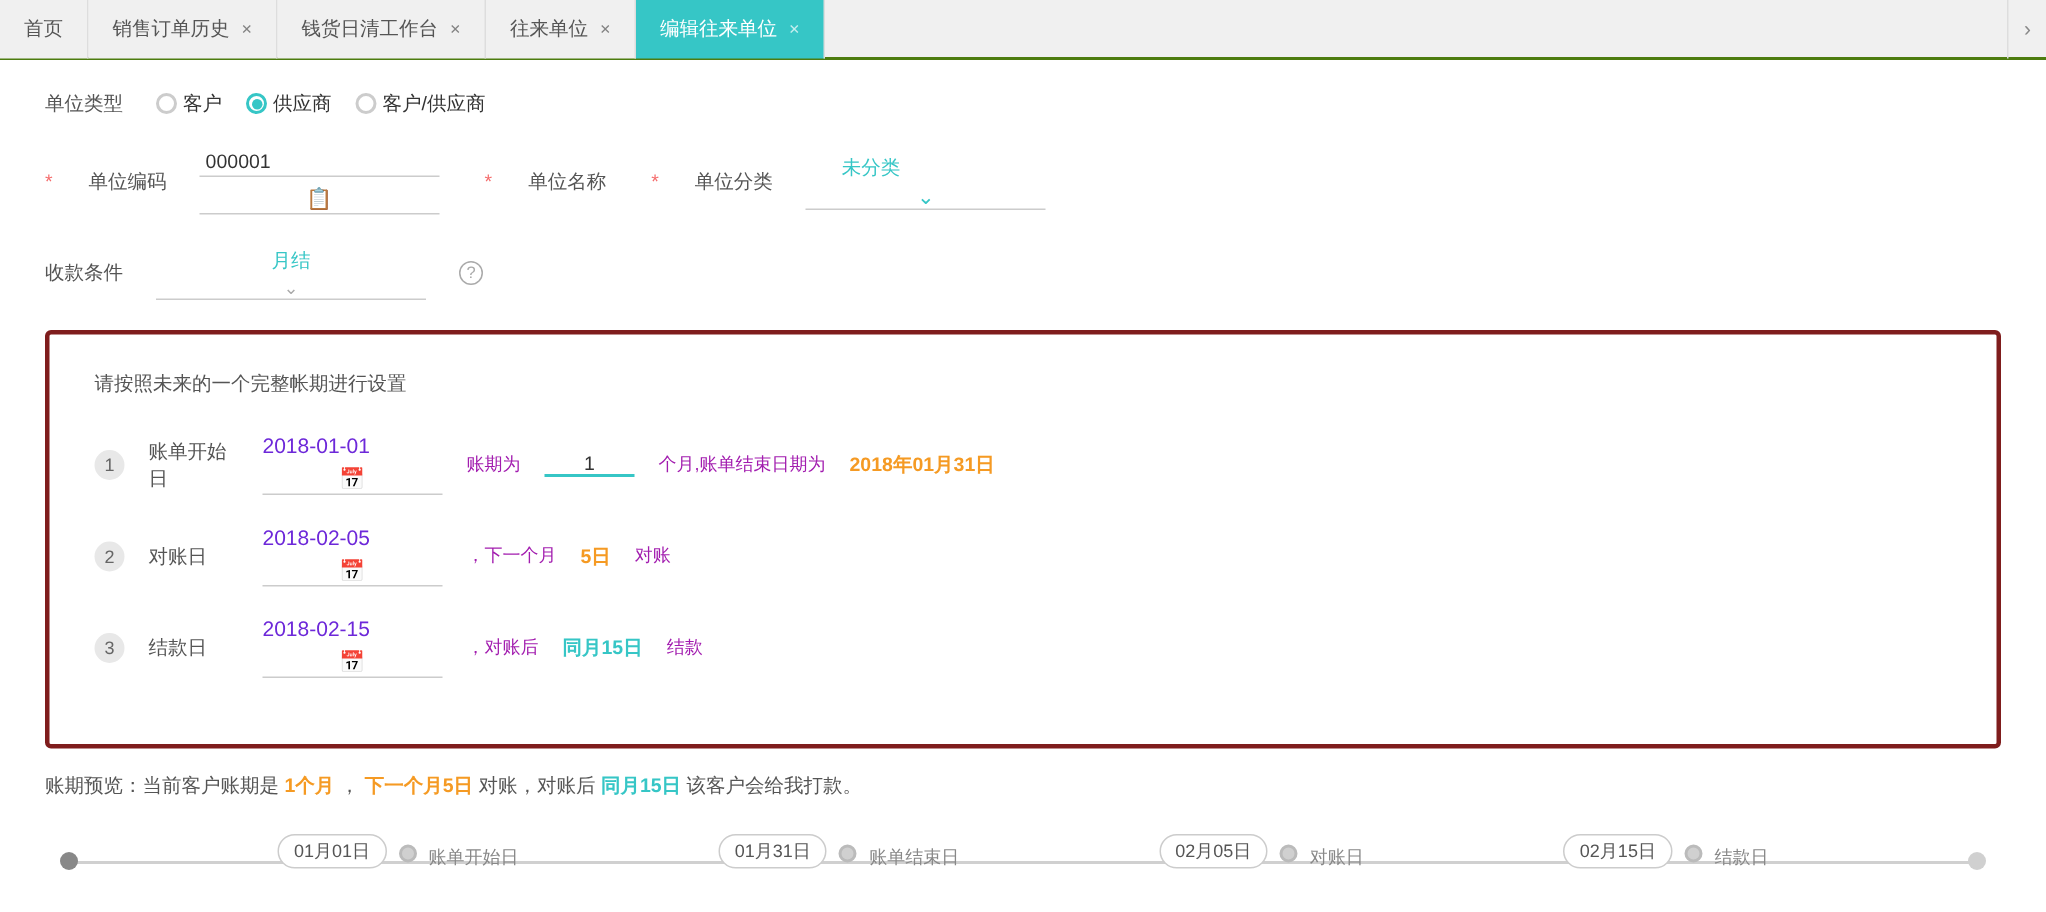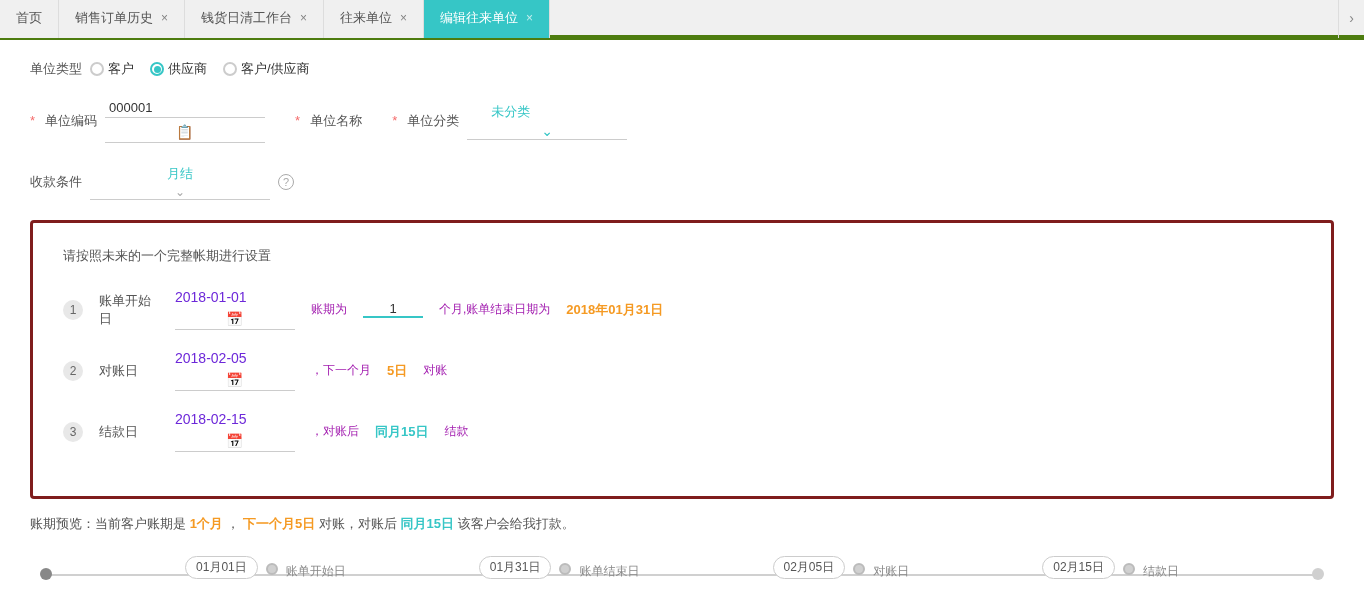--- a/index.html
+++ b/index.html
@@ -3,21 +3,21 @@
   <meta charset="utf-8">
   <style>
     * { box-sizing: border-box; margin: 0; padding: 0; }
     body { font-family: 'Microsoft YaHei', Arial, sans-serif; font-size: 13px; background: #f5f5f5; color: #333; }
 
     
     .tabs-bar {
       display: flex;
       align-items: center;
       background: #f0f0f0;
-      border-bottom: 5px solid #4d7c0f;
+      border-bottom: 2px solid #4d7c0f;
       height: 40px;
       padding-left: 0;
     }
     .tab-item {
       display: flex;
       align-items: center;
       padding: 0 16px;
       height: 40px;
       cursor: pointer;
       font-size: 13px;
@@ -57,21 +57,21 @@
     
     .form-row {
       display: flex;
       align-items: center;
       margin-bottom: 20px;
       gap: 30px;
     }
     .form-group {
       display: flex;
       align-items: center;
-      gap: 8px;
+      gap: 22px;
     }
     .form-label {
       font-size: 13px;
       color: #555;
       white-space: nowrap;
     }
     .required-star {
       color: #f56c6c;
       margin-right: 2px;
     }

